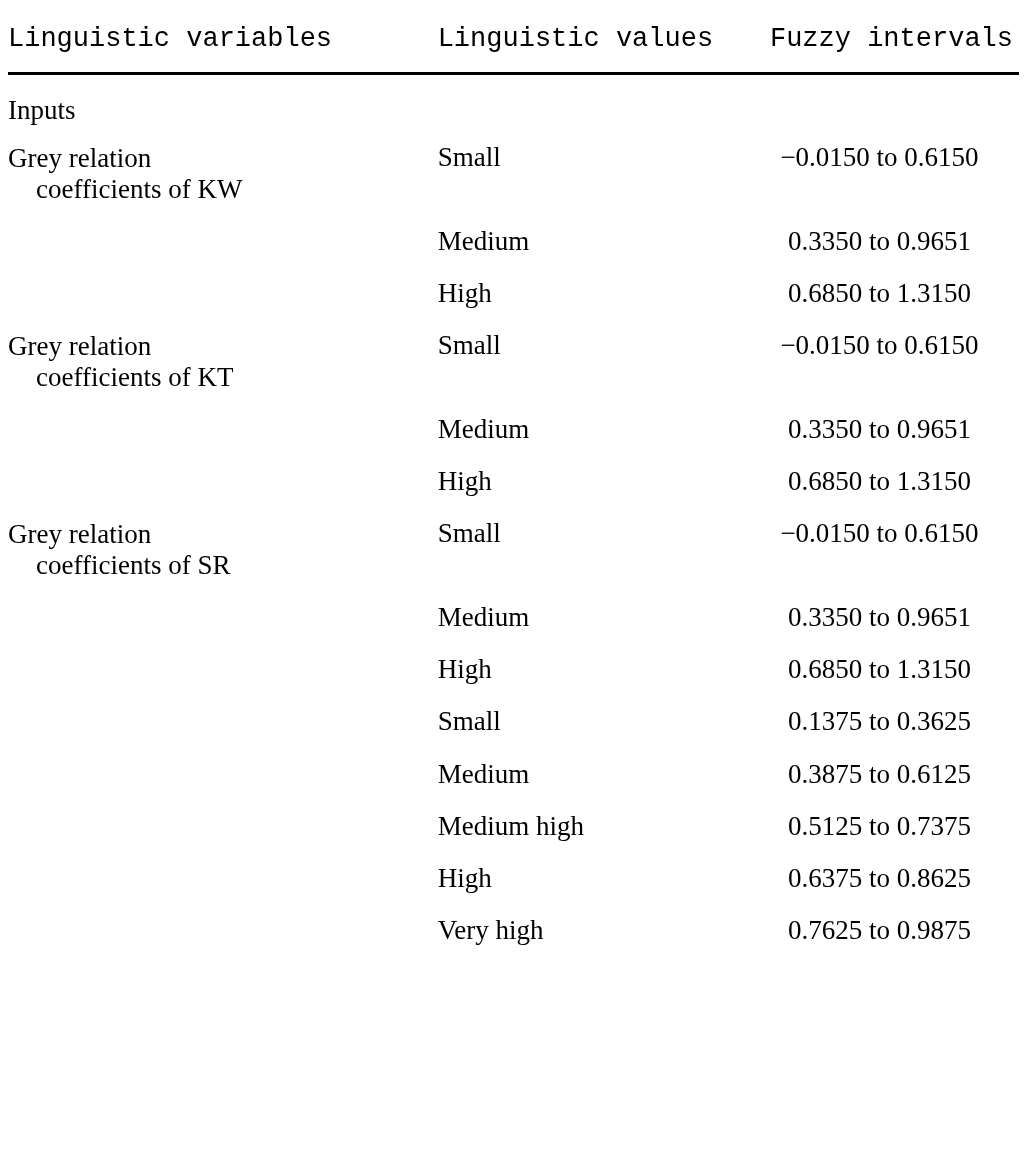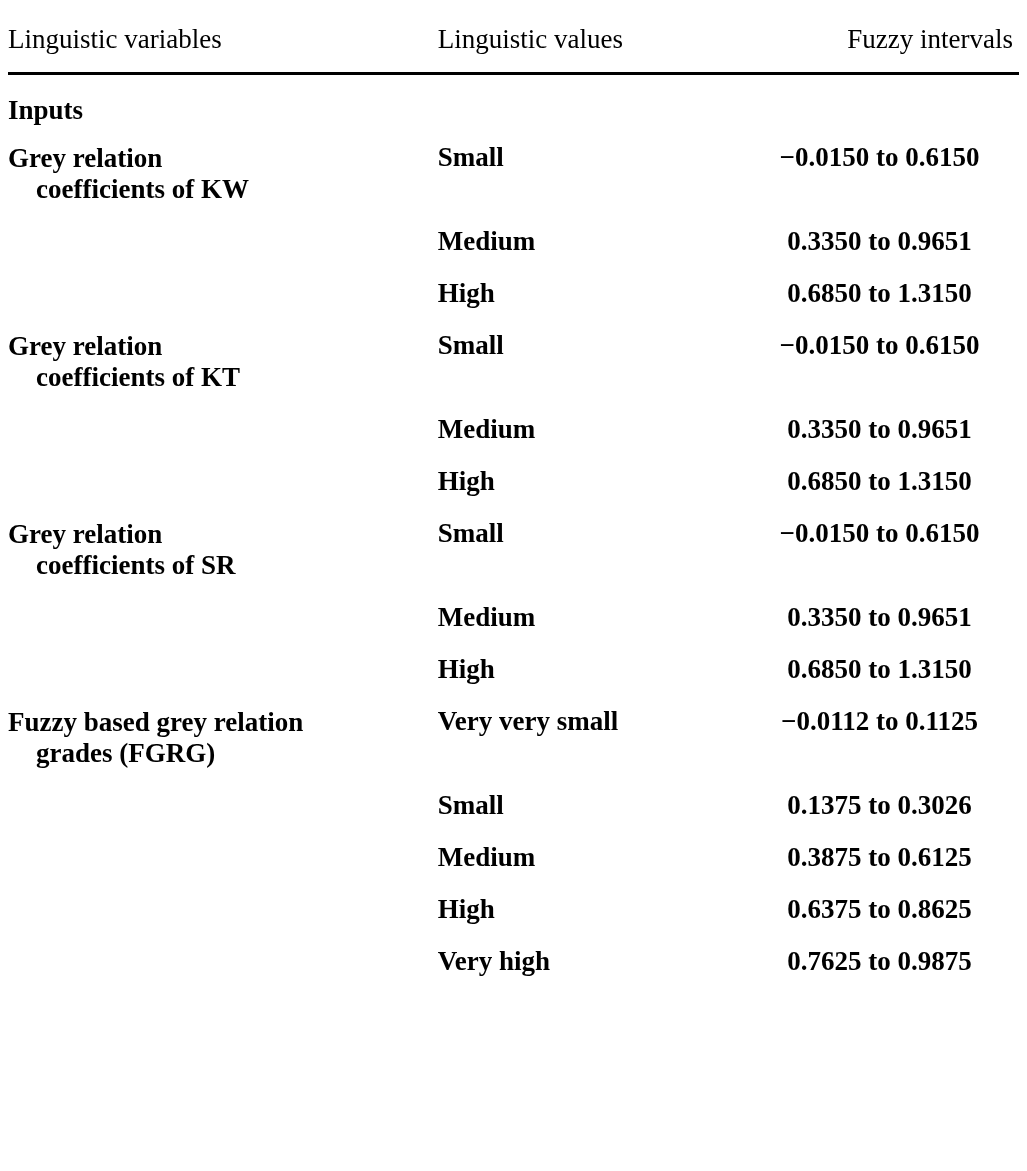--- a/index.html
+++ b/index.html
@@ -27,32 +27,32 @@
   }
   table.fuzzy-table col.c1 { width: 42.5%; }
   table.fuzzy-table col.c2 { width: 30.5%; }
   table.fuzzy-table col.c3 { width: 27.0%; }
 
   thead th {
     font-weight: normal;
     text-align: left;
     padding: 14px 0 18px 0;
     vertical-align: bottom;
+    font-family: Liberation Mono, monospace;
   }
   thead th.col3 { text-align: right; padding-right: 6px; }
 
   thead tr.header-row th {
     border-bottom: 3px solid #000;
   }
 
   tbody td {
     padding: 11px 0 11px 0;
     vertical-align: top;
     white-space: nowrap;
-    font-weight: bold;
   }
   tbody td.col3 {
     text-align: center;
     padding-right: 6px;
   }
   tr.section-row td {
     padding-top: 20px;
     padding-bottom: 6px;
   }
   tr.group-first td.col1 {
@@ -154,45 +154,40 @@
         <td class="col3">0.3350 to 0.9651</td>
       </tr>
 
       <tr>
         <td class="col1"></td>
         <td class="col2">High</td>
         <td class="col3">0.6850 to 1.3150</td>
       </tr>
 
 
-      <tr class="group-first">
-        <td class="col1">
-          <span class="var-label">
-            <span>Fuzzy based grey relation</span>
-            <span class="line2">grades (FGRG)</span>
-          </span>
-        </td>
-        <td class="col2">Very very small</td>
-        <td class="col3">−0.0112 to 0.1125</td>
-      </tr>
-
-
-      <tr>
-        <td class="col1"></td>
-        <td class="col2">Small</td>
-        <td class="col3">0.1375 to 0.3026</td>
+
+
+      <tr>
+        <td class="col1"></td>
+        <td class="col2">Small</td>
+        <td class="col3">0.1375 to 0.3625</td>
       </tr>
 
 
       <tr>
         <td class="col1"></td>
         <td class="col2">Medium</td>
         <td class="col3">0.3875 to 0.6125</td>
       </tr>
 
+      <tr>
+        <td class="col1"></td>
+        <td class="col2">Medium high</td>
+        <td class="col3">0.5125 to 0.7375</td>
+      </tr>
 
       <tr>
         <td class="col1"></td>
         <td class="col2">High</td>
         <td class="col3">0.6375 to 0.8625</td>
       </tr>
 
       <tr>
         <td class="col1"></td>
         <td class="col2">Very high</td>

